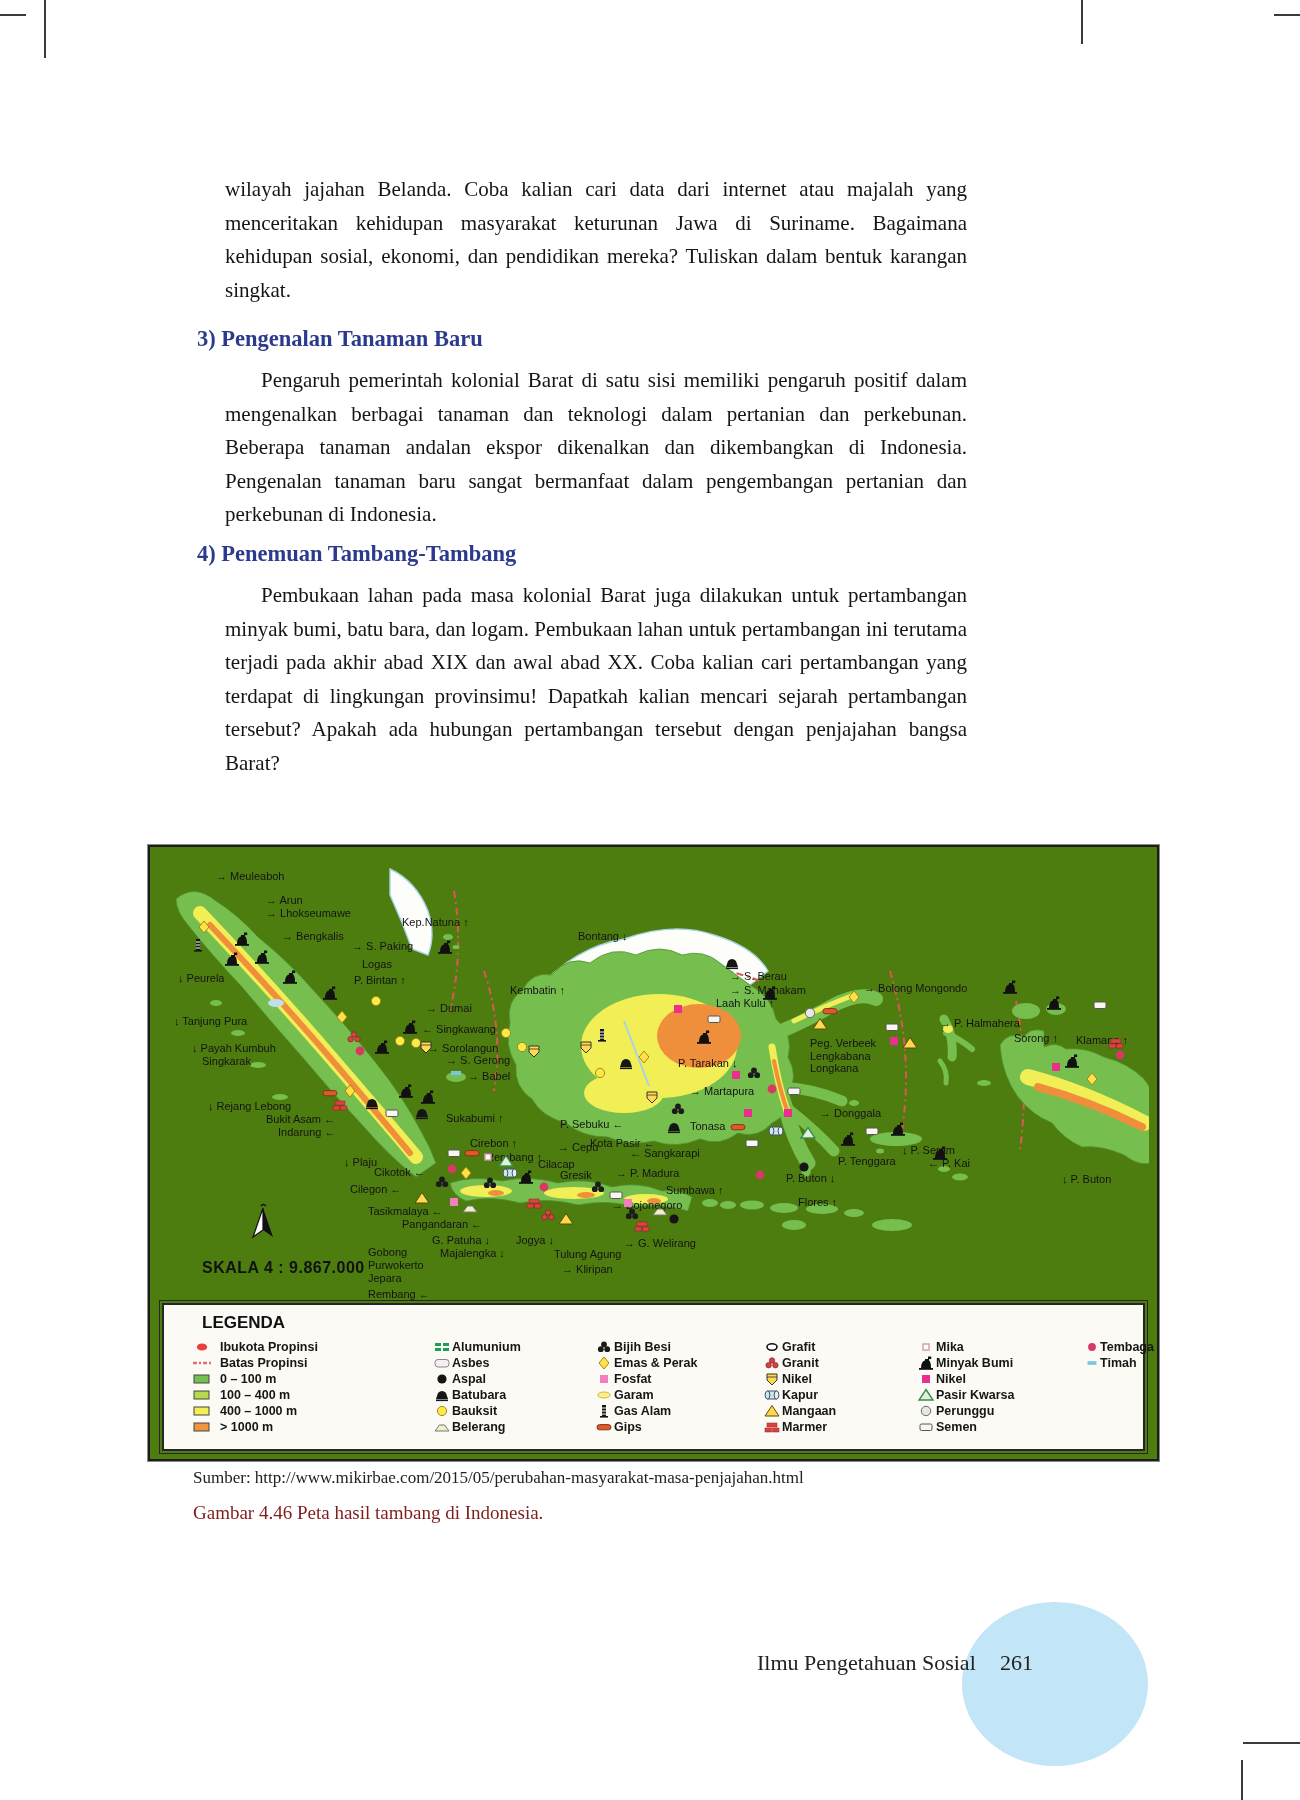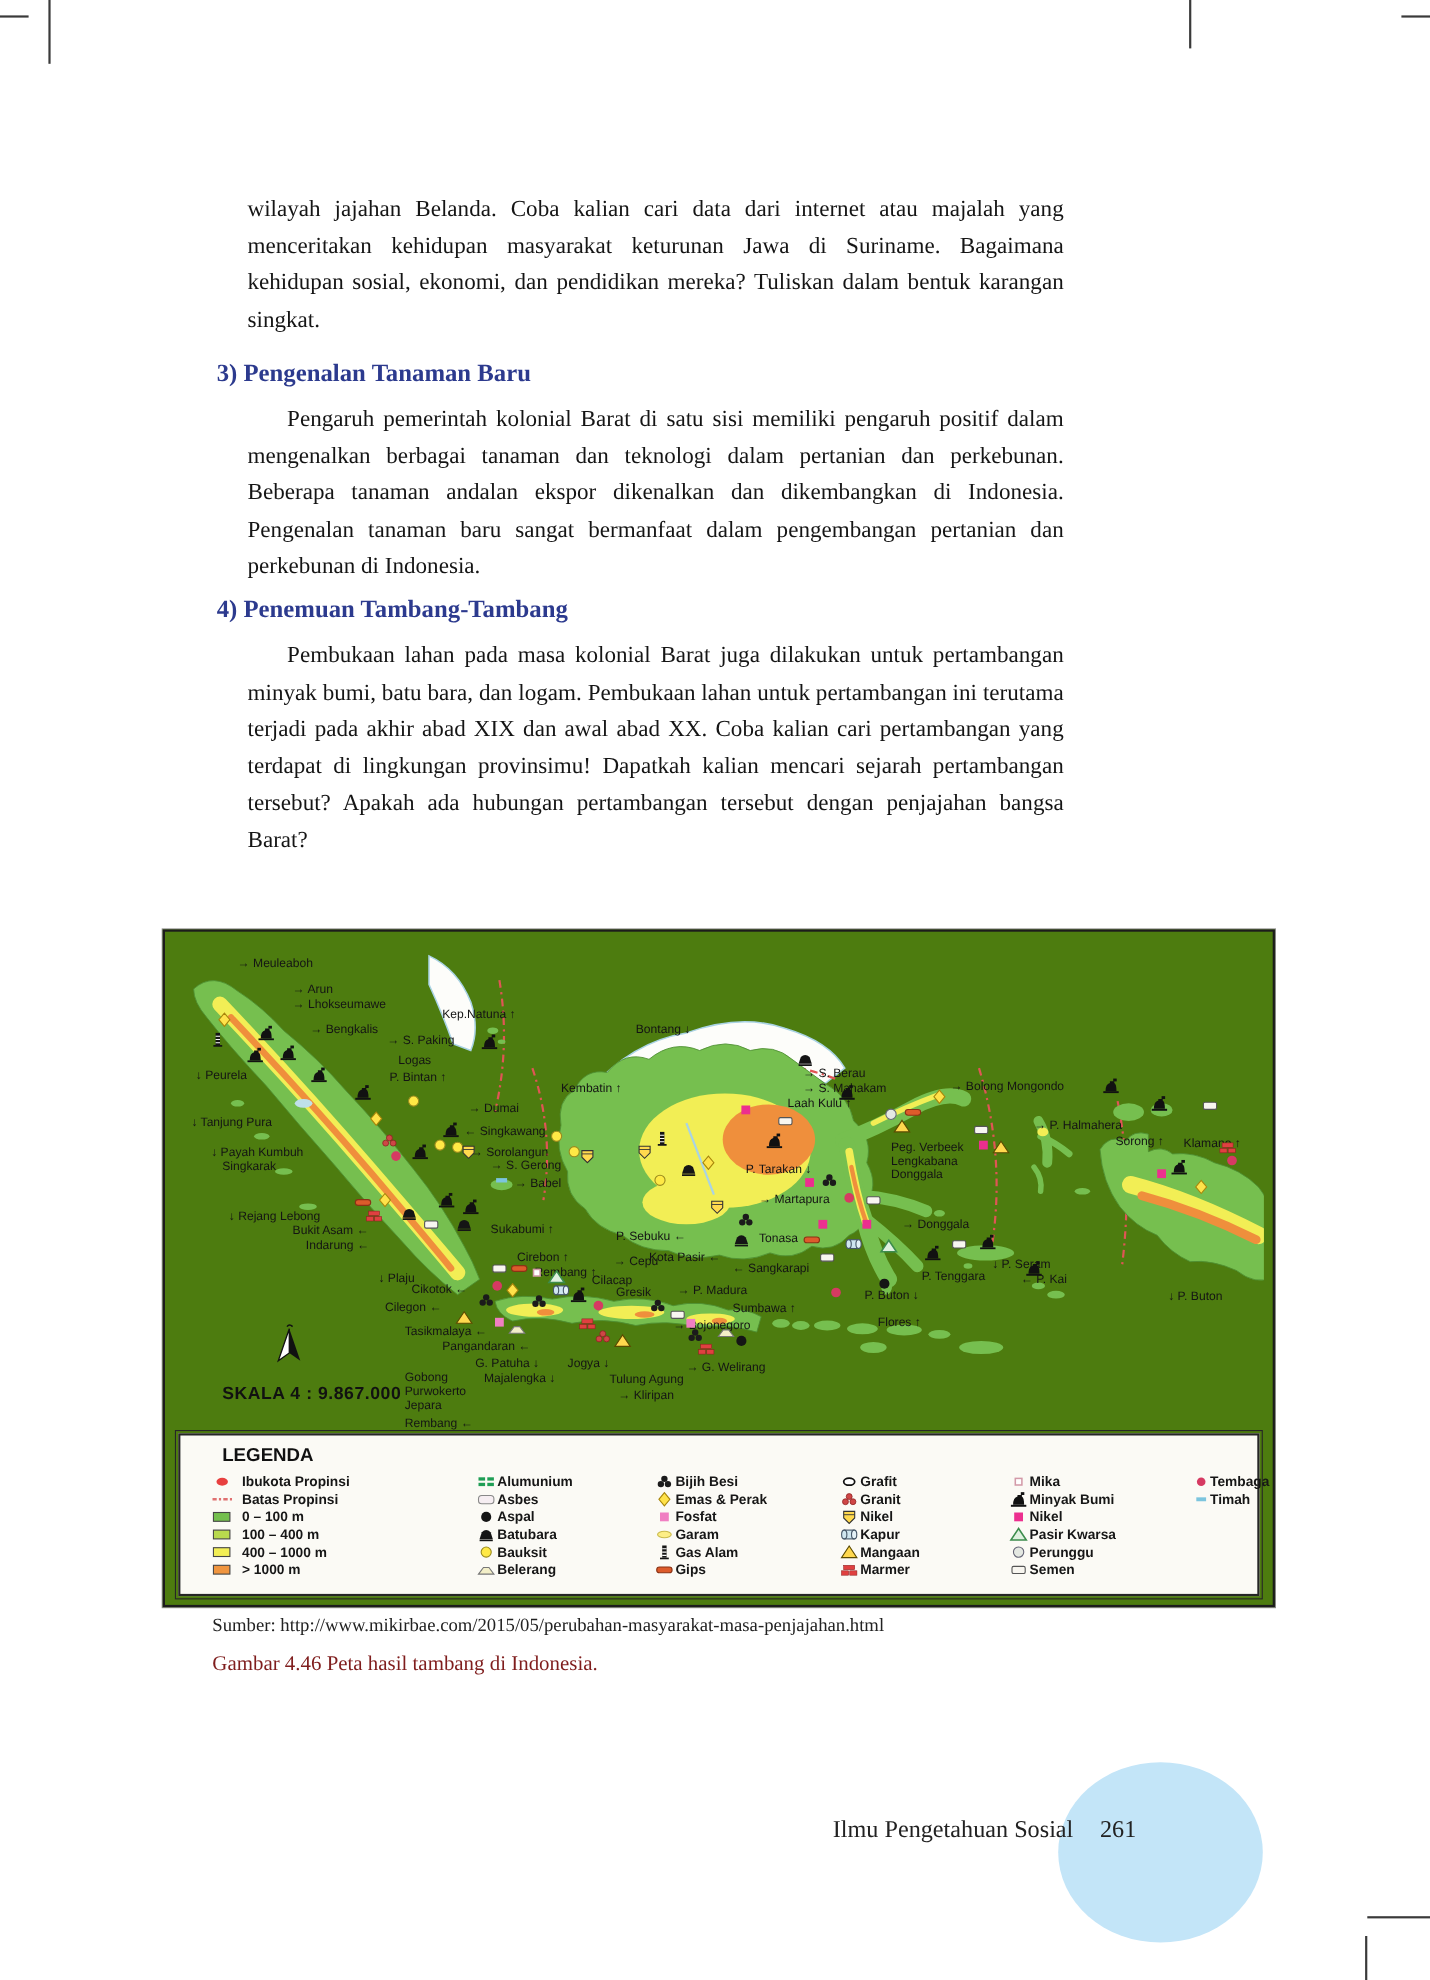--- a/index.html
+++ b/index.html
@@ -185,26 +185,26 @@
         <span class="map-label" style="left: 576px; top: 120px;">→ S. Berau</span>
         <span class="map-label" style="left: 576px; top: 134px;">→ S. Mahakam</span>
         <span class="map-label" style="left: 562px; top: 147px;">Laah Kulu ↑</span>
         <span class="map-label" style="left: 524px; top: 207px;">P. Tarakan ↓</span>
         <span class="map-label" style="left: 710px; top: 132px;">→ Bolong Mongondo</span>
         <span class="map-label" style="left: 786px; top: 167px;">→ P. Halmahera</span>
         <span class="map-label" style="left: 860px; top: 182px;">Sorong ↑</span>
         <span class="map-label" style="left: 922px; top: 184px;">Klamano ↑</span>
         <span class="map-label" style="left: 656px; top: 187px;">Peg. Verbeek</span>
         <span class="map-label" style="left: 656px; top: 200px;">Lengkabana</span>
-        <span class="map-label" style="left: 656px; top: 212px;">Donggala</span>
+        <span class="map-label" style="left: 656px; top: 212px;">Longkana</span>
         <span class="map-label" style="left: 536px; top: 235px;">→ Martapura</span>
         <span class="map-label" style="left: 406px; top: 268px;">P. Sebuku ←</span>
         <span class="map-label" style="left: 536px; top: 270px;">Tonasa</span>
         <span class="map-label" style="left: 436px; top: 287px;">Kota Pasir ←</span>
-        <span class="map-label" style="left: 512px; top: 297px;">← Sangkarapi</span>
+        <span class="map-label" style="left: 476px; top: 297px;">← Sangkarapi</span>
         <span class="map-label" style="left: 666px; top: 257px;">→ Donggala</span>
         <span class="map-label" style="left: 632px; top: 322px;">P. Buton ↓</span>
         <span class="map-label" style="left: 684px; top: 305px;">P. Tenggara</span>
         <span class="map-label" style="left: 404px; top: 291px;">→ Cepu</span>
         <span class="map-label" style="left: 384px; top: 308px;">Cilacap</span>
         <span class="map-label" style="left: 406px; top: 319px;">Gresik</span>
         <span class="map-label" style="left: 462px; top: 317px;">→ P. Madura</span>
         <span class="map-label" style="left: 458px; top: 349px;">→ Bojonegoro</span>
         <span class="map-label" style="left: 470px; top: 387px;">→ G. Welirang</span>
         <span class="map-label" style="left: 400px; top: 398px;">Tulung Agung</span>

